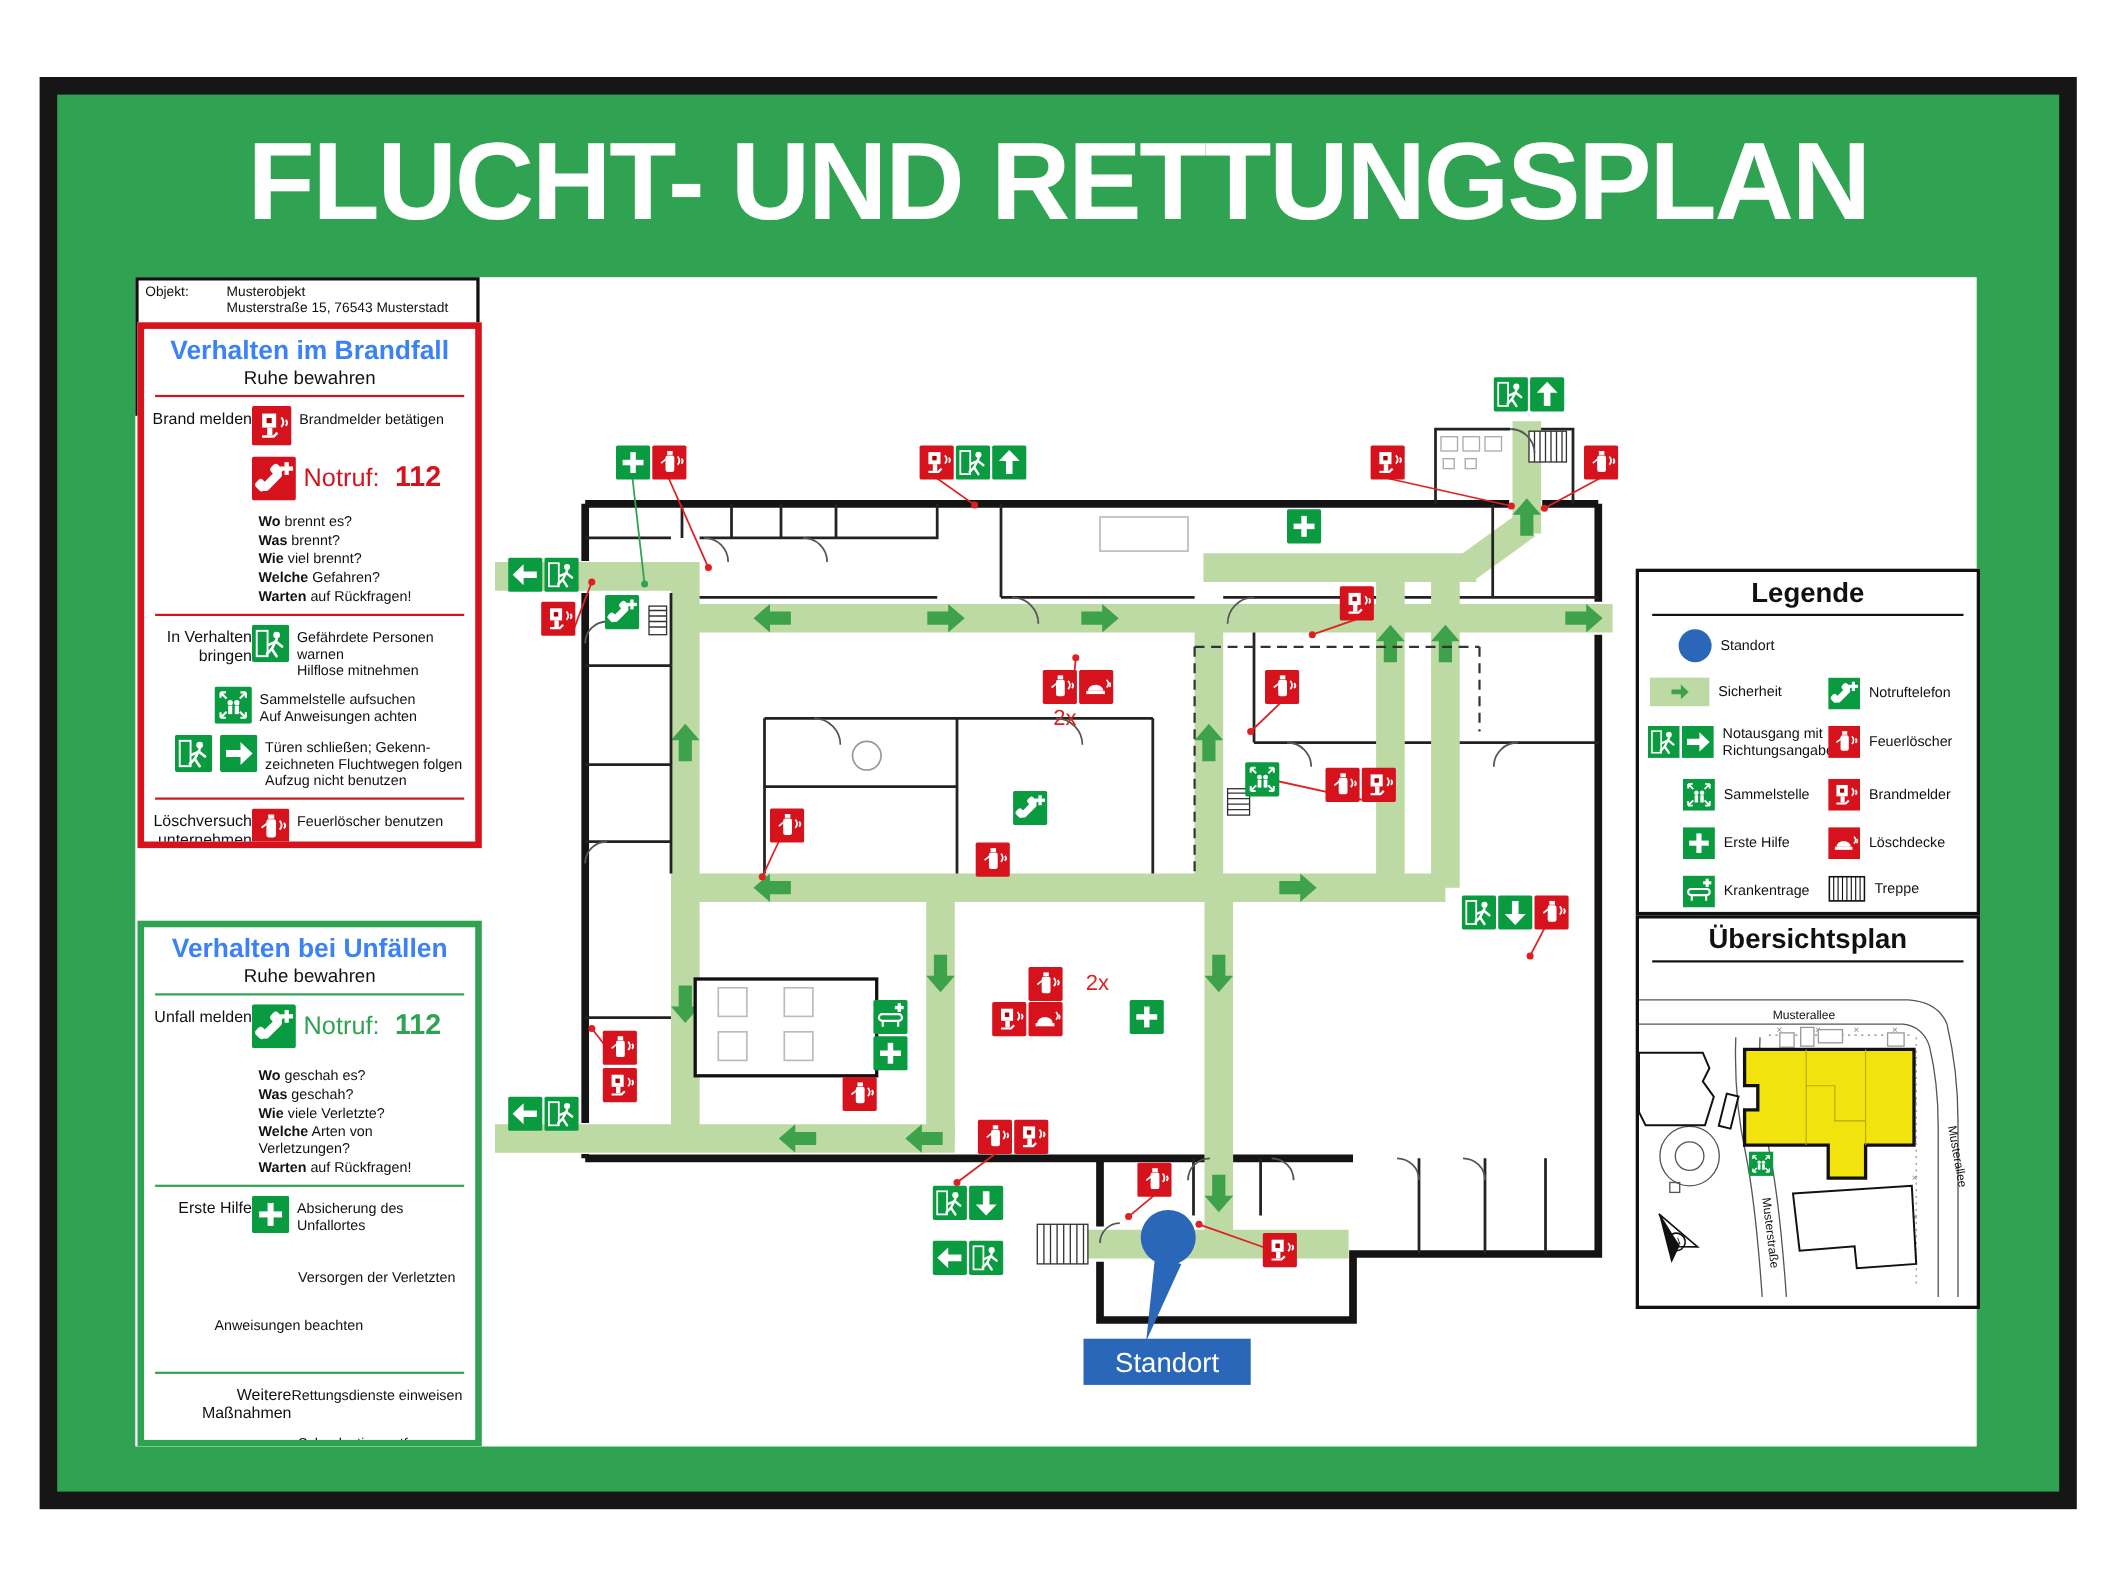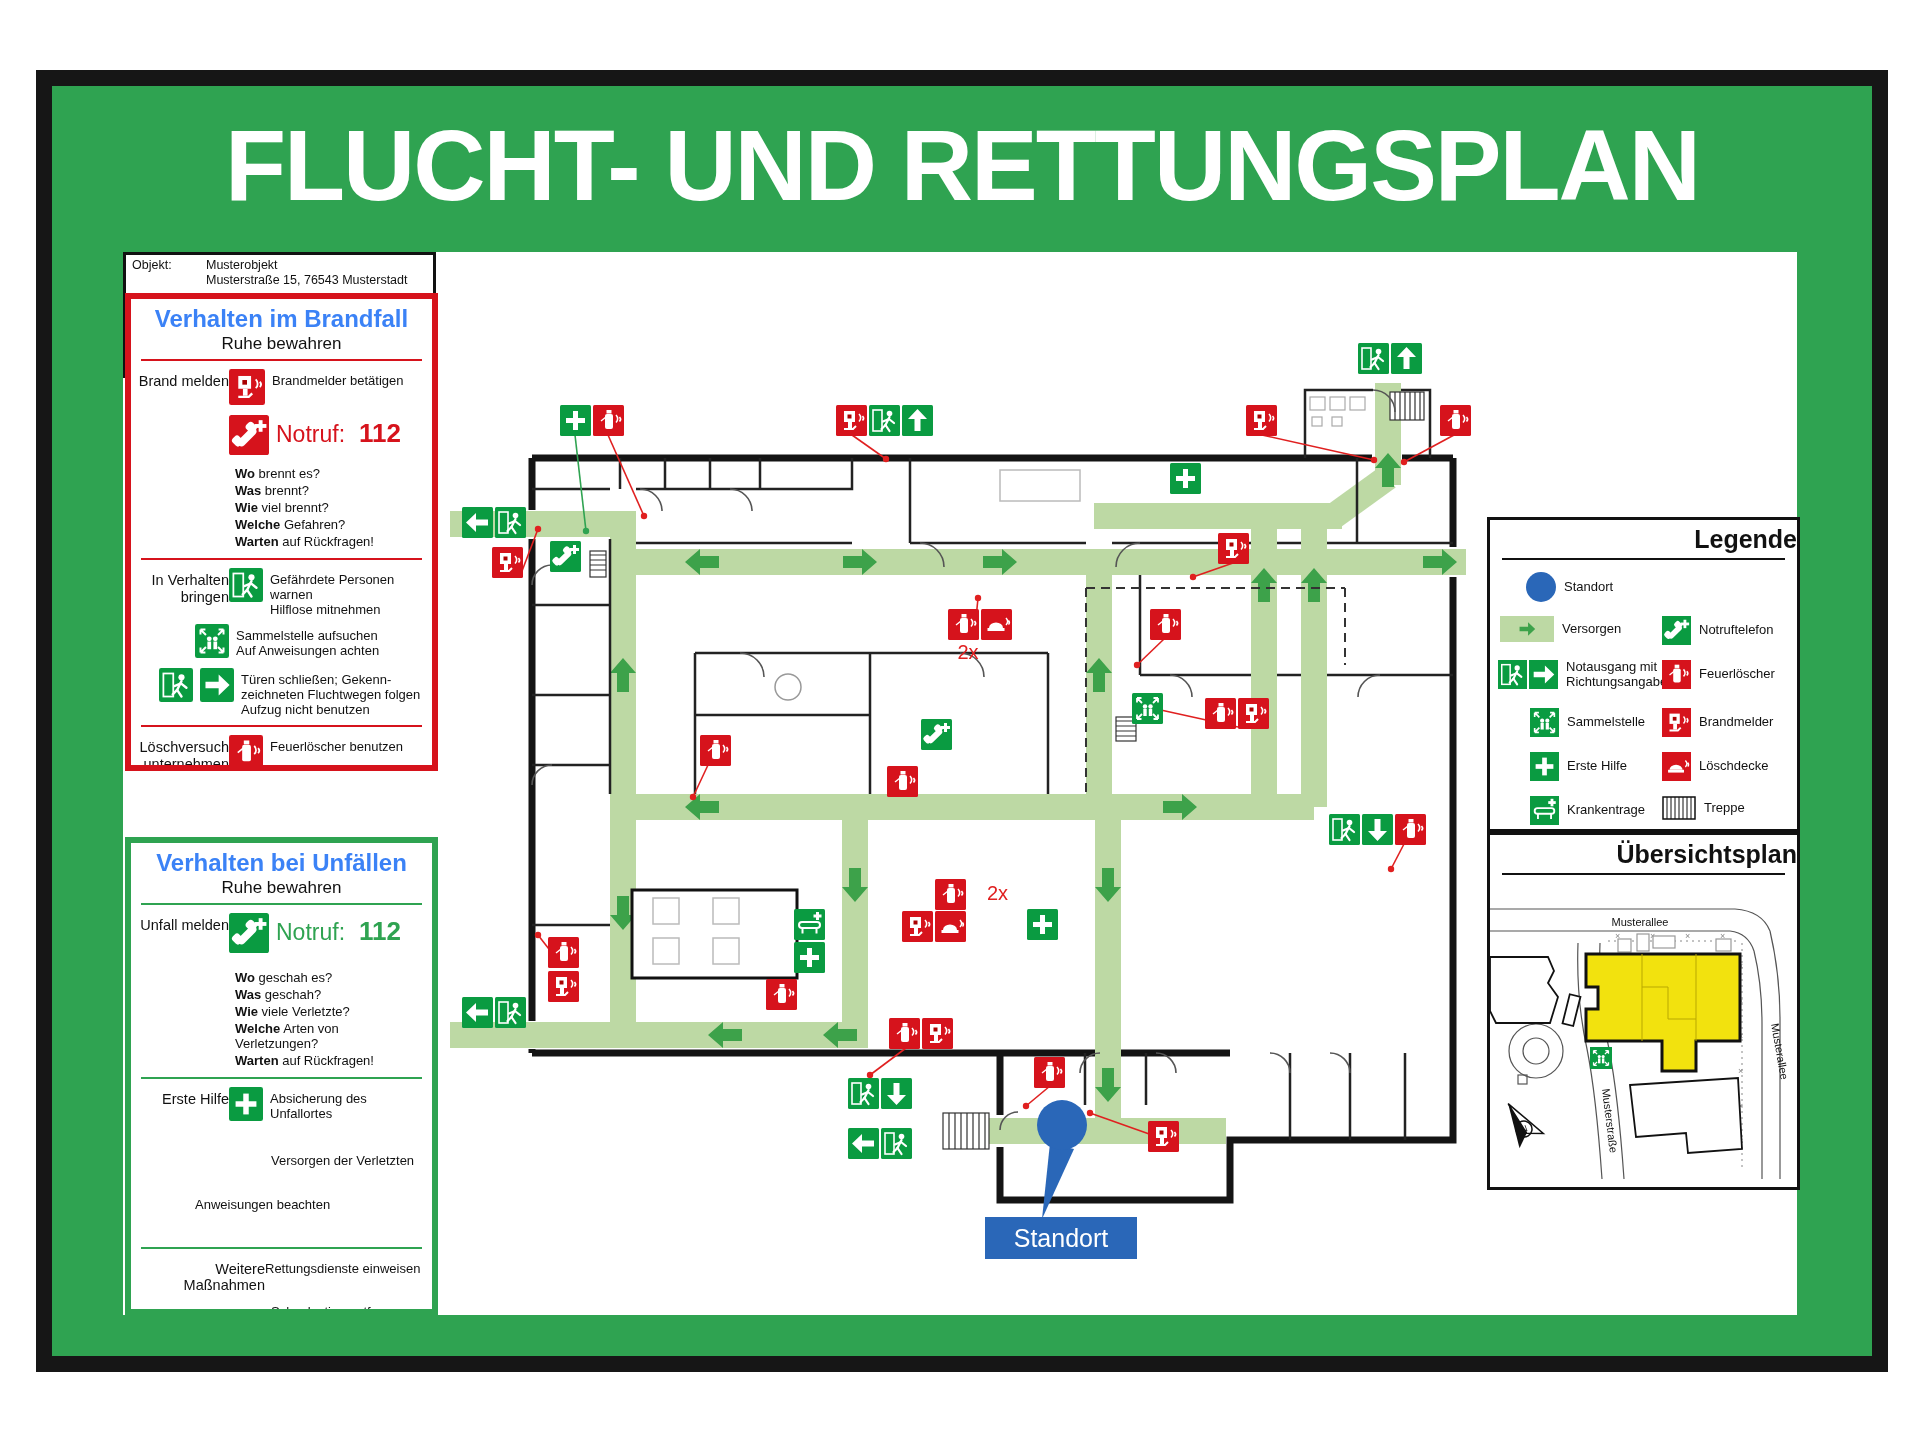--- a/index.html
+++ b/index.html
@@ -25,21 +25,21 @@
   .qline{margin:2px 0;white-space:pre-line;}
   .notruf-r{color:#d6131c;font-size:23px;padding-top:4px;}
   .notruf-r b{font-size:26px;margin-left:14px;}
   .notruf-g{color:#2fa351;font-size:23px;padding-top:4px;}
   .notruf-g b{font-size:26px;margin-left:14px;}
   .spacer18{height:18px}.spacer26{height:26px}
 
   
   .box{position:absolute;background:#fff;border:3px solid #111;box-sizing:border-box;}
   .legend{left:1364px;top:265px;width:313px;height:315px;}
-  .b-title{font-size:25px;font-weight:bold;text-align:right;margin-top:5px;color:#111;}
+  .b-title{font-size:25px;font-weight:bold;text-align:center;margin-top:5px;color:#111;}
   .b-rule{height:2px;background:#111;margin:4px 12px;}
   .litem{position:absolute;display:flex;align-items:center;font-size:13px;color:#111;}
   .litem .lbl{margin-left:8px;line-height:1.1;}
   .fluchtband{width:54px;height:26px;background:#bdd9a4;display:flex;align-items:center;justify-content:center;flex:none;}
   .overview{left:1364px;top:580px;width:313px;height:358px;}
   .infotable{left:1364px;top:938px;width:313px;height:126px;border:3px solid #111;background:#fff;
      box-sizing:border-box;font-size:12.5px;color:#111;}
   .irow{display:flex;border-bottom:2px solid #111;}
   .irow:last-child{border-bottom:none;}
   .icell{padding:3px 6px;white-space:pre-line;line-height:1.2;}
@@ -181,21 +181,21 @@
      <div class="litem" style="left:36px;top:52px">
        <span style="width:30px;height:30px;border-radius:50%;background:#2a67b8;flex:none"></span>
        <span class="lbl">Standort</span>
      </div>
      <div class="litem" style="left:10px;top:96px">
        <span class="fluchtband">
               <svg width="30" height="22" viewBox="0 0 31 31">
                 <use href="#g-arrow-dk"></use>
               </svg>
             </span>
-       <span class="lbl">Versorgen</span>
+       <span class="lbl">Sicherheit</span>
      </div>
      <div class="litem" style="left:8px;top:140px">
        <svg width="29" height="29" viewBox="0 0 31 31">
               <rect width="31" height="31" fill="#0a9b41"></rect>
               <use href="#g-man"></use>
             </svg>
        <svg width="29" height="29" viewBox="0 0 31 31" style="margin-left:2px">
               <rect width="31" height="31" fill="#0a9b41"></rect>
               <use href="#g-arrow"></use>
             </svg>

